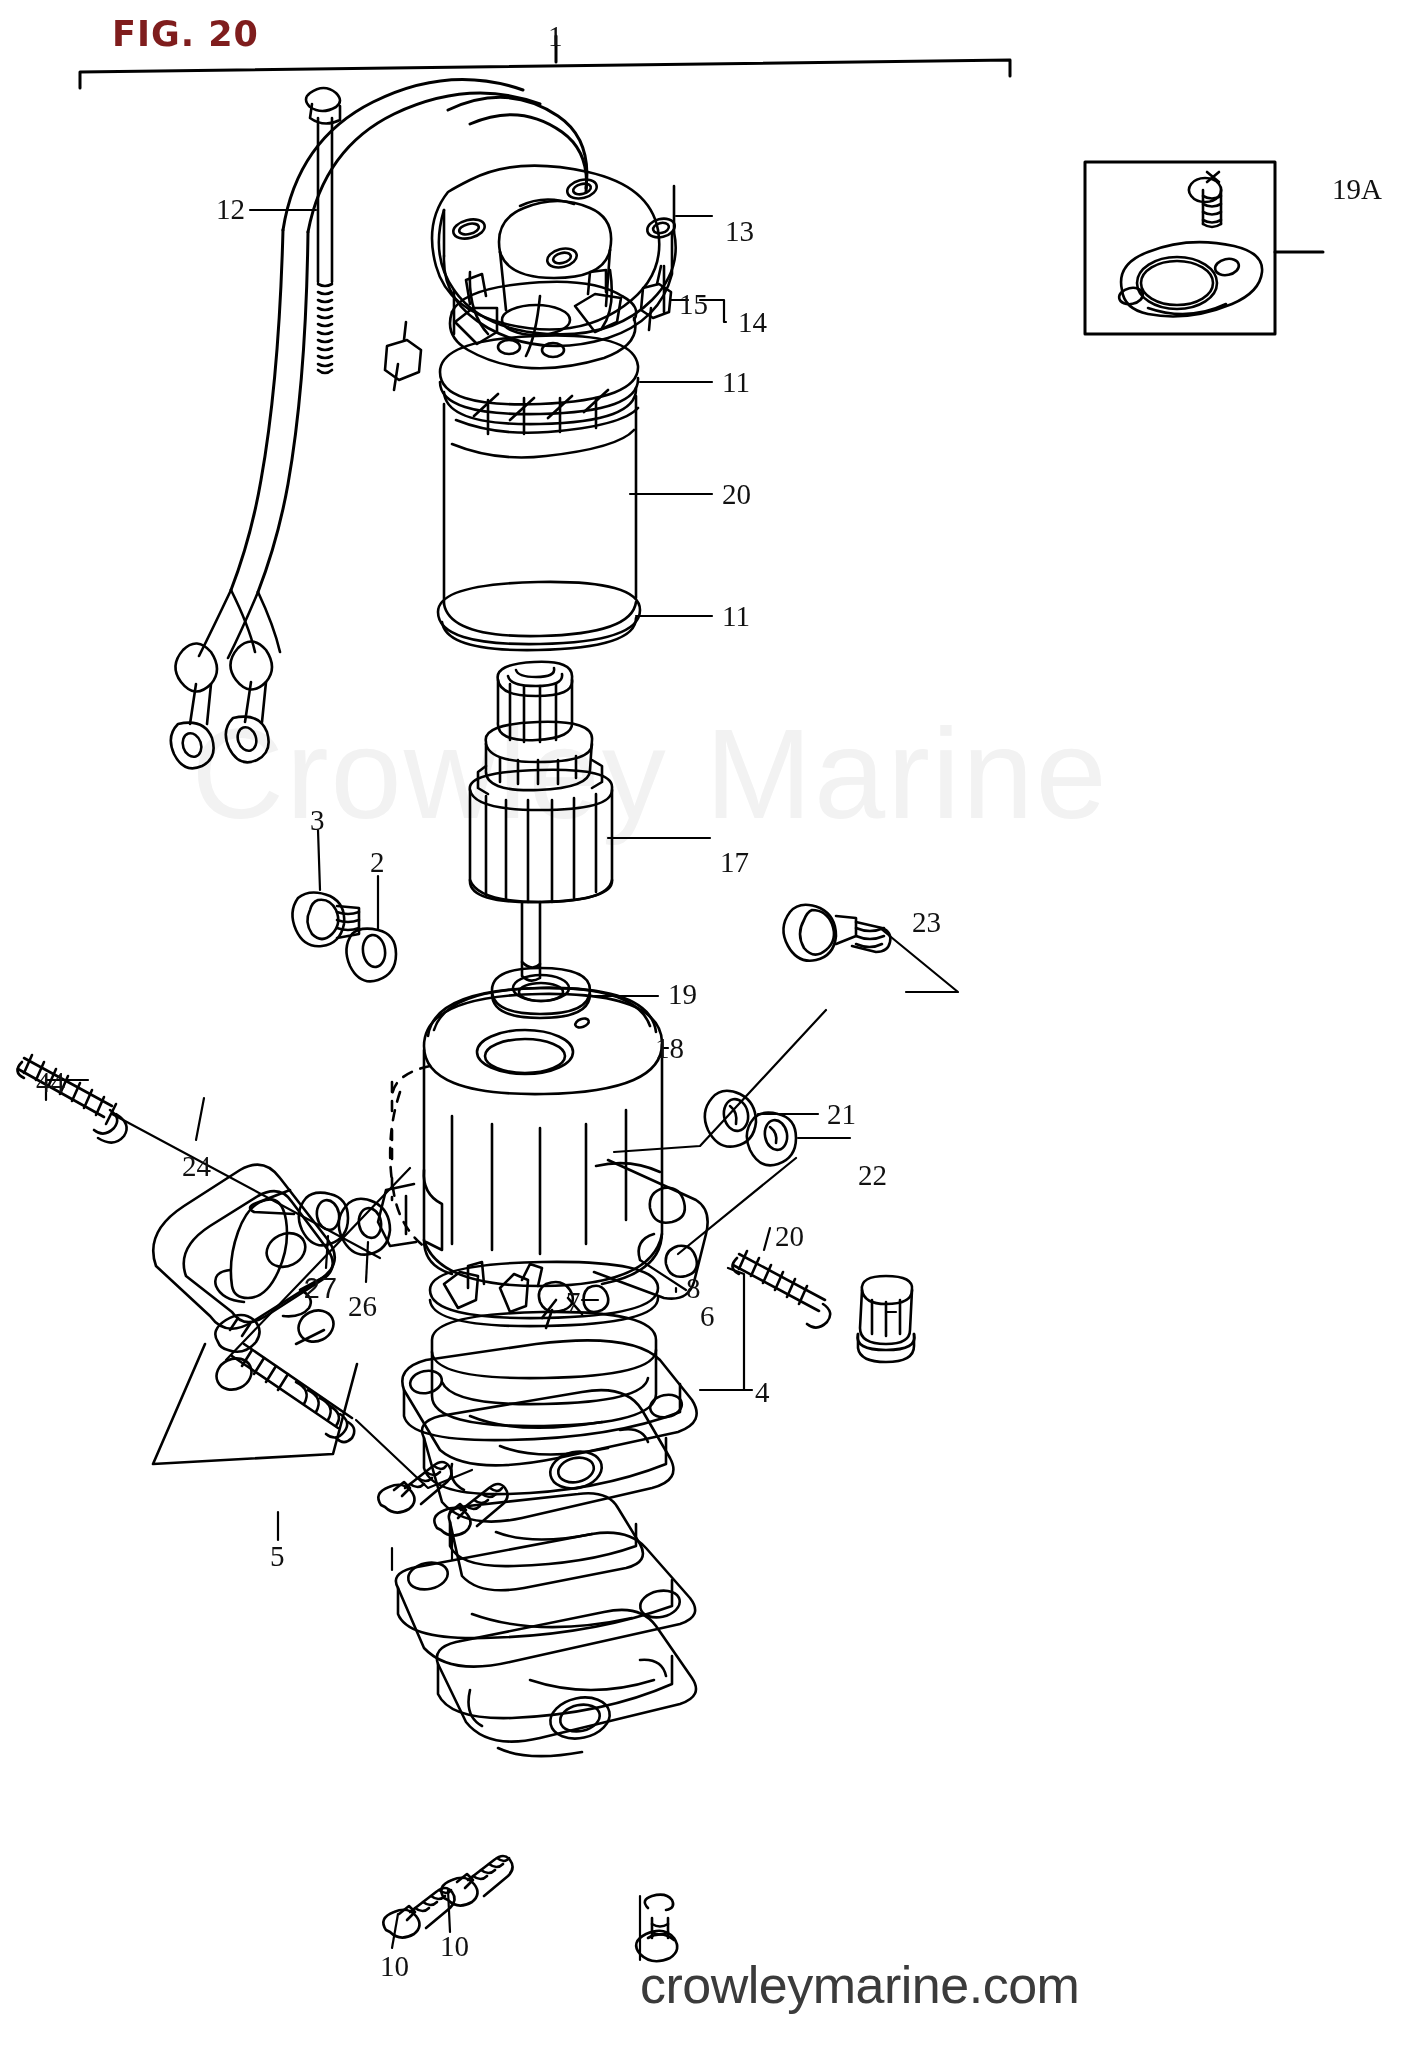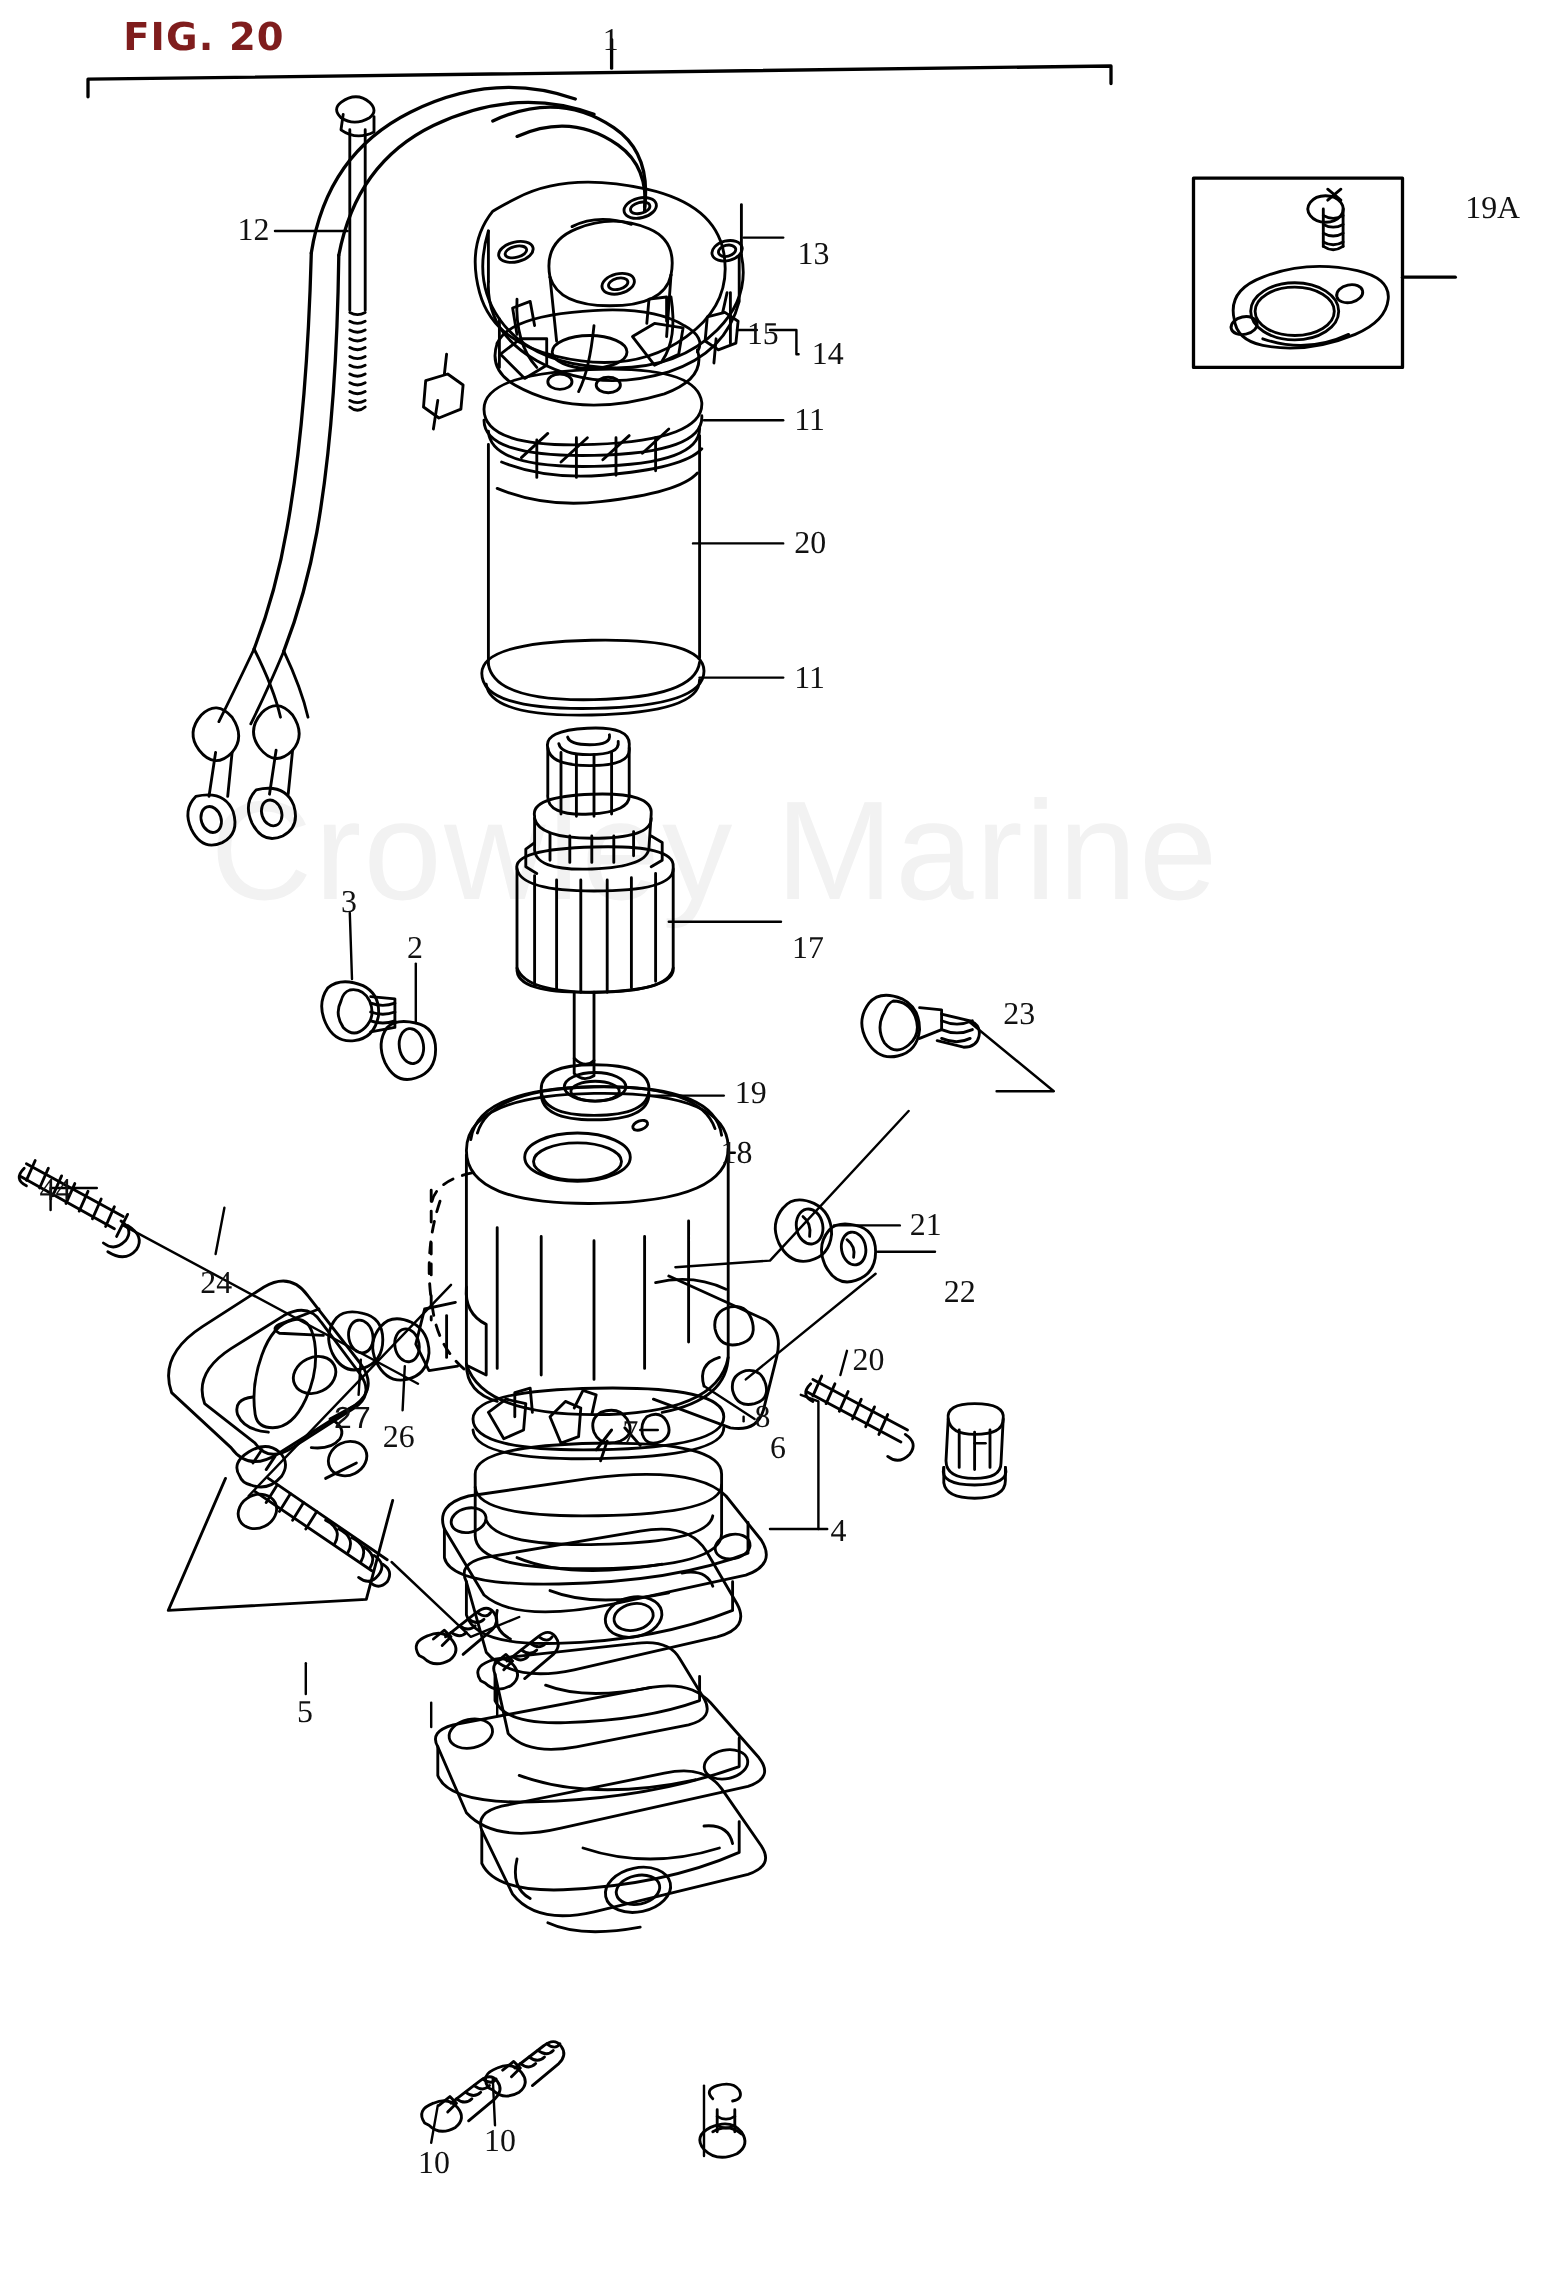--- a/index.html
+++ b/index.html
@@ -398,14 +398,15 @@
   <div class="callout" style="left:303px;top:1276px;font-family:Liberation Mono, monospace;">27</div>
   <div class="callout" style="left:348px;top:1292px;">26</div>
   <div class="callout" style="left:686px;top:1274px;">8</div>
   <div class="callout" style="left:566px;top:1288px;">7</div>
   <div class="callout" style="left:700px;top:1302px;">6</div>
   <div class="callout" style="left:755px;top:1378px;">4</div>
   <div class="callout" style="left:270px;top:1542px;">5</div>
   <div class="callout" style="left:380px;top:1952px;">10</div>
   <div class="callout" style="left:440px;top:1932px;">10</div>
 
+  <div class="wm-small">crowleymarine.com</div>
 
 </div>
 
 </body></html>

